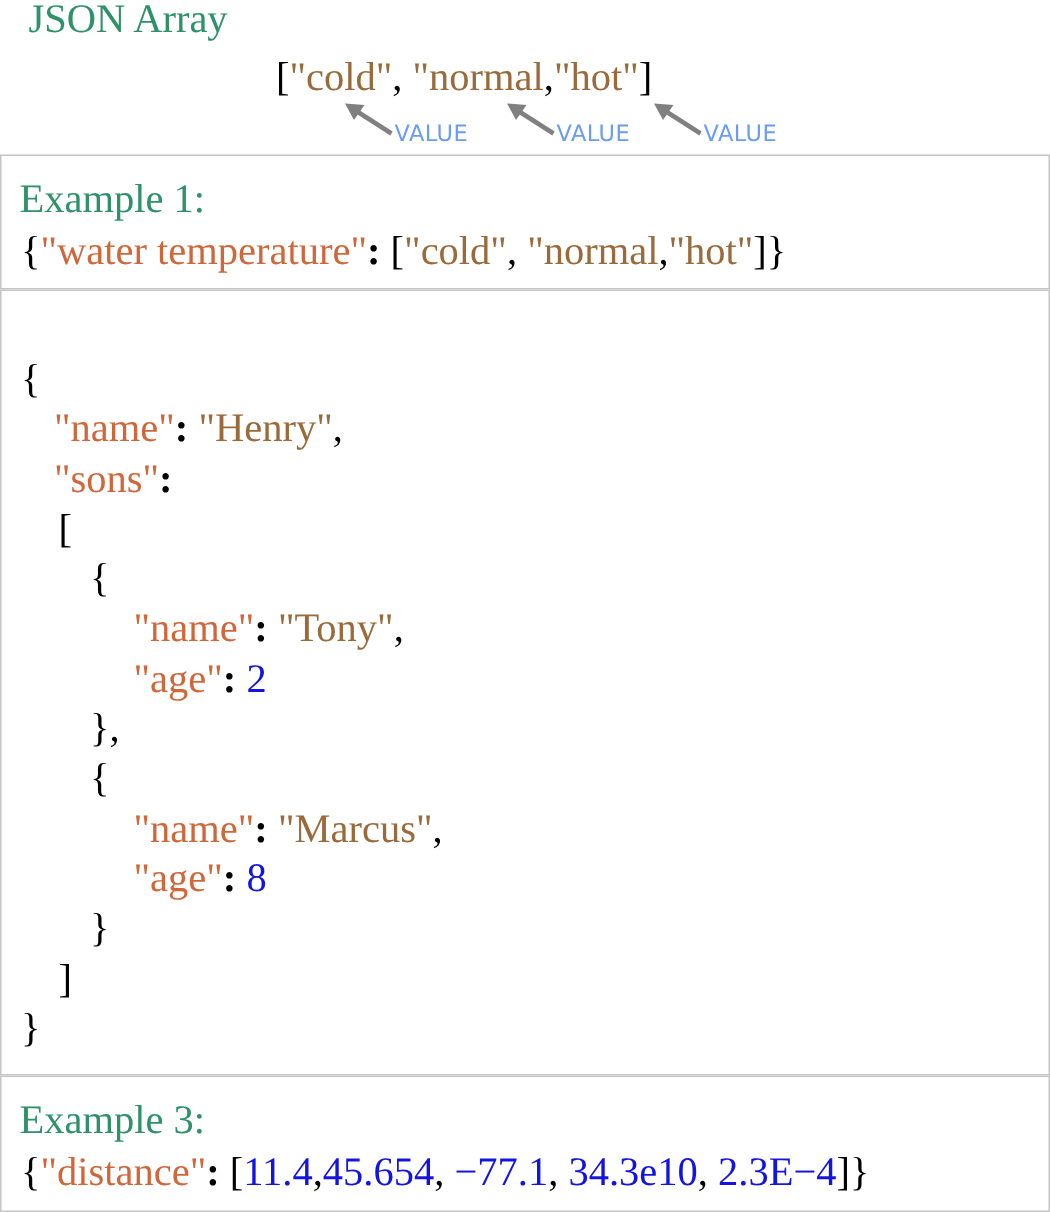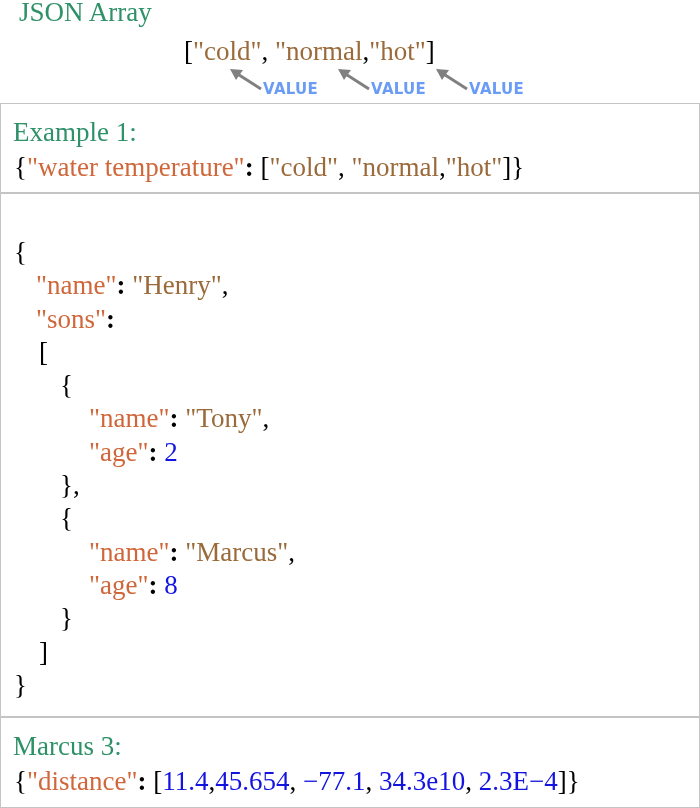--- a/index.html
+++ b/index.html
@@ -2,21 +2,21 @@
 <html><head>
 <meta charset="utf-8">
 <style>
   html, body { margin: 0; padding: 0; background: #ffffff; }
   body { width: 700px; height: 808px; position: relative; overflow: hidden;
          font-family: "Liberation Serif", serif; font-size: 27px; color: #000; }
   .title { position: absolute; left: 19px; top: -4px; color: #2e9168; font-size: 27px; line-height: 32px; }
   .array-line { position: absolute; left: 184px; top: 34px; font-size: 27px; line-height: 34px; white-space: pre; }
   .arrow-row { position: absolute; left: 0; top: 64px; width: 700px; height: 36px; }
   .arrow { position: absolute; }
-  .vlabel { position: absolute; top: 16px; font-family: "DejaVu Sans", sans-serif; font-weight: bold;
+  .vlabel { position: absolute; top: 16px; font-family: "DejaVu Sans", sans-serif; font-weight: normal;
             font-size: 15px; color: #6b9cf5; letter-spacing: 0.3px; }
   .box { position: absolute; left: 0; width: 698px; border: 1px solid #c4c4c4; border-right: 2px solid #c4c4c4; background: #fff; }
   .box1 { top: 103px; height: 88px; }
   .box2 { top: 193px; height: 522px; }
   .box3 { top: 717px; height: 89px; }
   .ex-label { position: absolute; left: 12px; color: #2e9168; line-height: 32px; }
   .code { position: absolute; left: 13px; line-height: 33.3px; white-space: pre; }
   .key { color: #d0673a; }
   .str { color: #9a6a3a; }
   .num { color: #1414e0; }
@@ -53,15 +53,15 @@
 <div class="box box1">
   <div class="ex-label" style="top:12px">Example 1:</div>
   <div class="code" style="top:47px"><span class="plain">{</span><span class="key">"water temperature"</span><span class="punc">:</span><span class="plain"> [</span><span class="str">"cold"</span><span class="plain">, </span><span class="str">"normal</span><span class="plain">,</span><span class="str">"hot"</span><span class="plain">]</span><span class="plain">}</span></div>
 </div>
 
 <div class="box box2">
   <div class="code" style="top:42px"><div><span class="plain">{</span></div><div style="padding-left:22px"><span class="key">"name"</span><span class="punc">: </span><span class="str">"Henry"</span><span class="plain">,</span></div><div style="padding-left:22px"><span class="key">"sons"</span><span class="punc">:</span></div><div style="padding-left:25px"><span class="plain">[</span></div><div style="padding-left:46px"><span class="plain">{</span></div><div style="padding-left:75px"><span class="key">"name"</span><span class="punc">: </span><span class="str">"Tony"</span><span class="plain">,</span></div><div style="padding-left:75px"><span class="key">"age"</span><span class="punc">: </span><span class="num">2</span></div><div style="padding-left:46px"><span class="plain">},</span></div><div style="padding-left:46px"><span class="plain">{</span></div><div style="padding-left:75px"><span class="key">"name"</span><span class="punc">: </span><span class="str">"Marcus"</span><span class="plain">,</span></div><div style="padding-left:75px"><span class="key">"age"</span><span class="punc">: </span><span class="num">8</span></div><div style="padding-left:46px"><span class="plain">}</span></div><div style="padding-left:25px"><span class="plain">]</span></div><div><span class="plain">}</span></div></div>
 </div>
 
 <div class="box box3">
-  <div class="ex-label" style="top:12px">Marcus 3:</div>
+  <div class="ex-label" style="top:12px">Example 3:</div>
   <div class="code" style="top:47px"><span class="plain">{</span><span class="key">"distance"</span><span class="punc">:</span><span class="plain"> [</span><span class="num">11.4</span><span class="plain">,</span><span class="num">45.654</span><span class="plain">, </span><span class="num">−77.1</span><span class="plain">, </span><span class="num">34.3e10</span><span class="plain">, </span><span class="num">2.3E−4</span><span class="plain">]</span><span class="plain">}</span></div>
 </div>
 
 </body></html>

